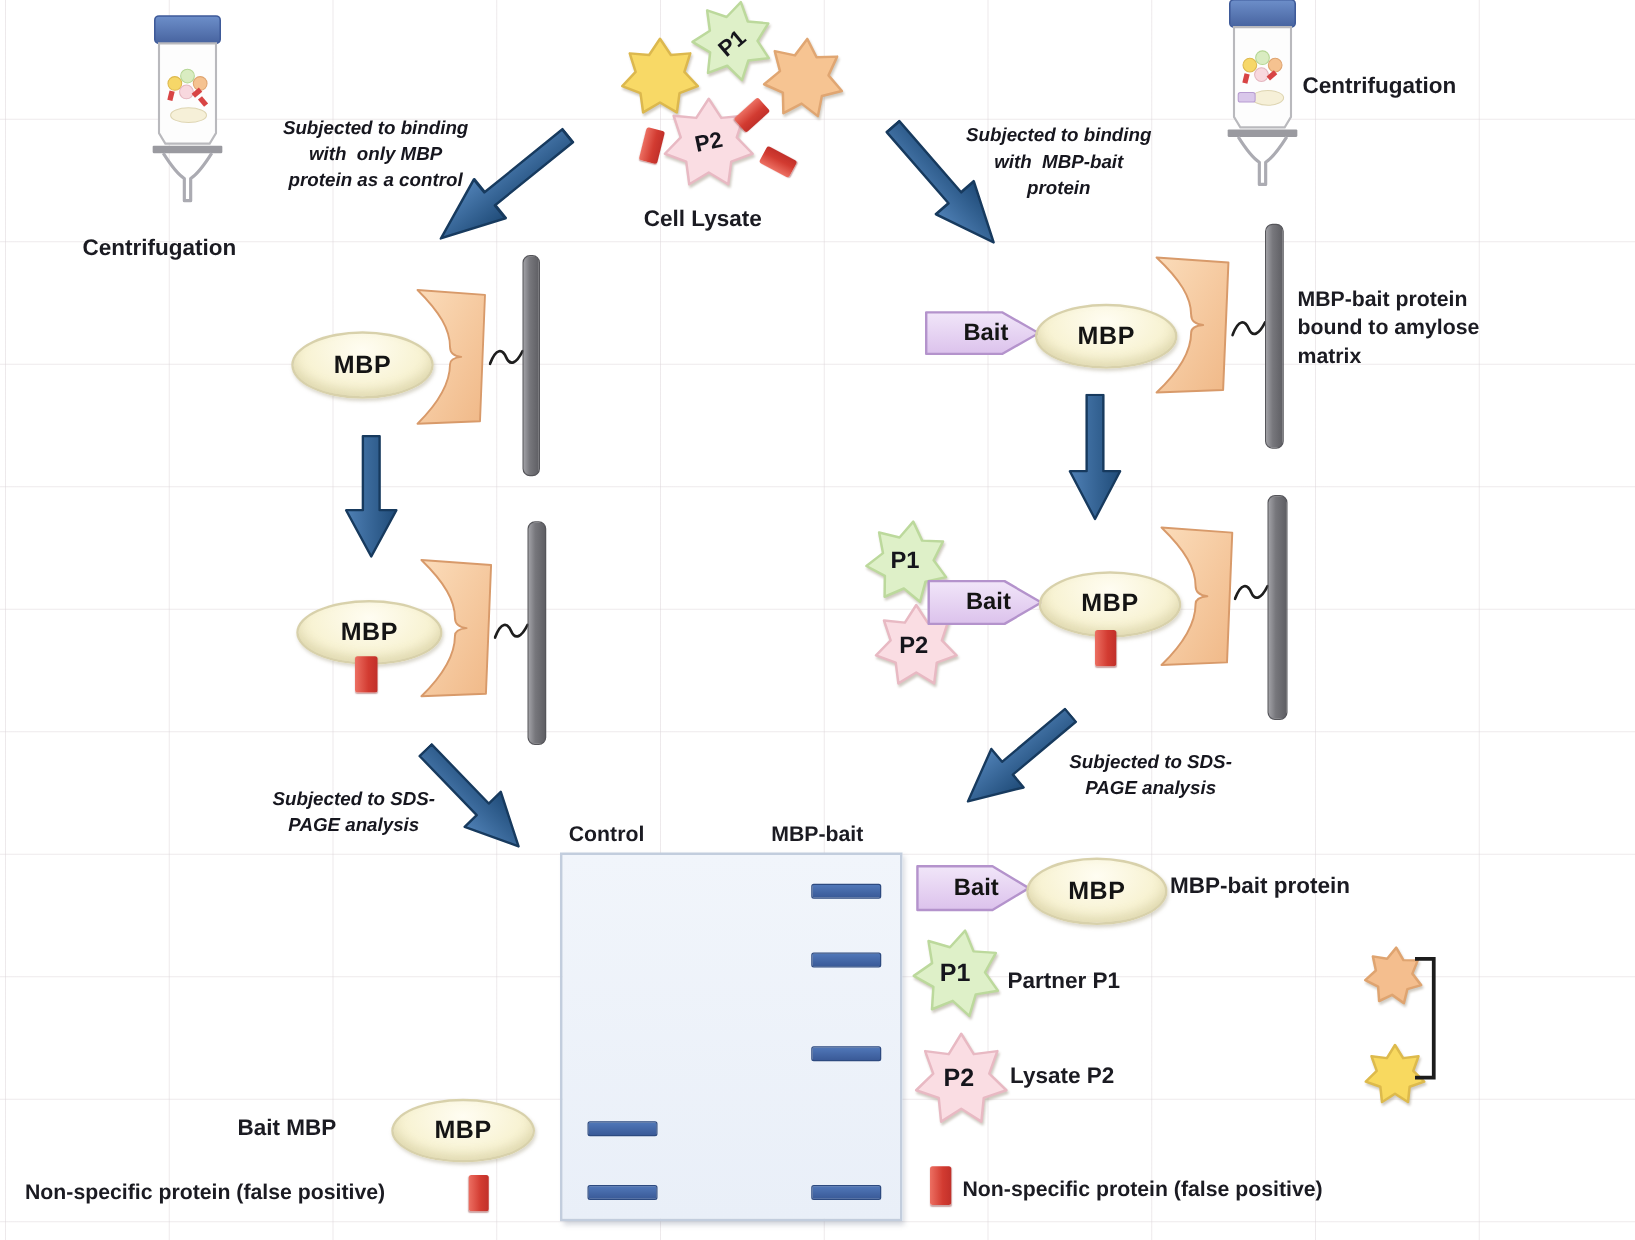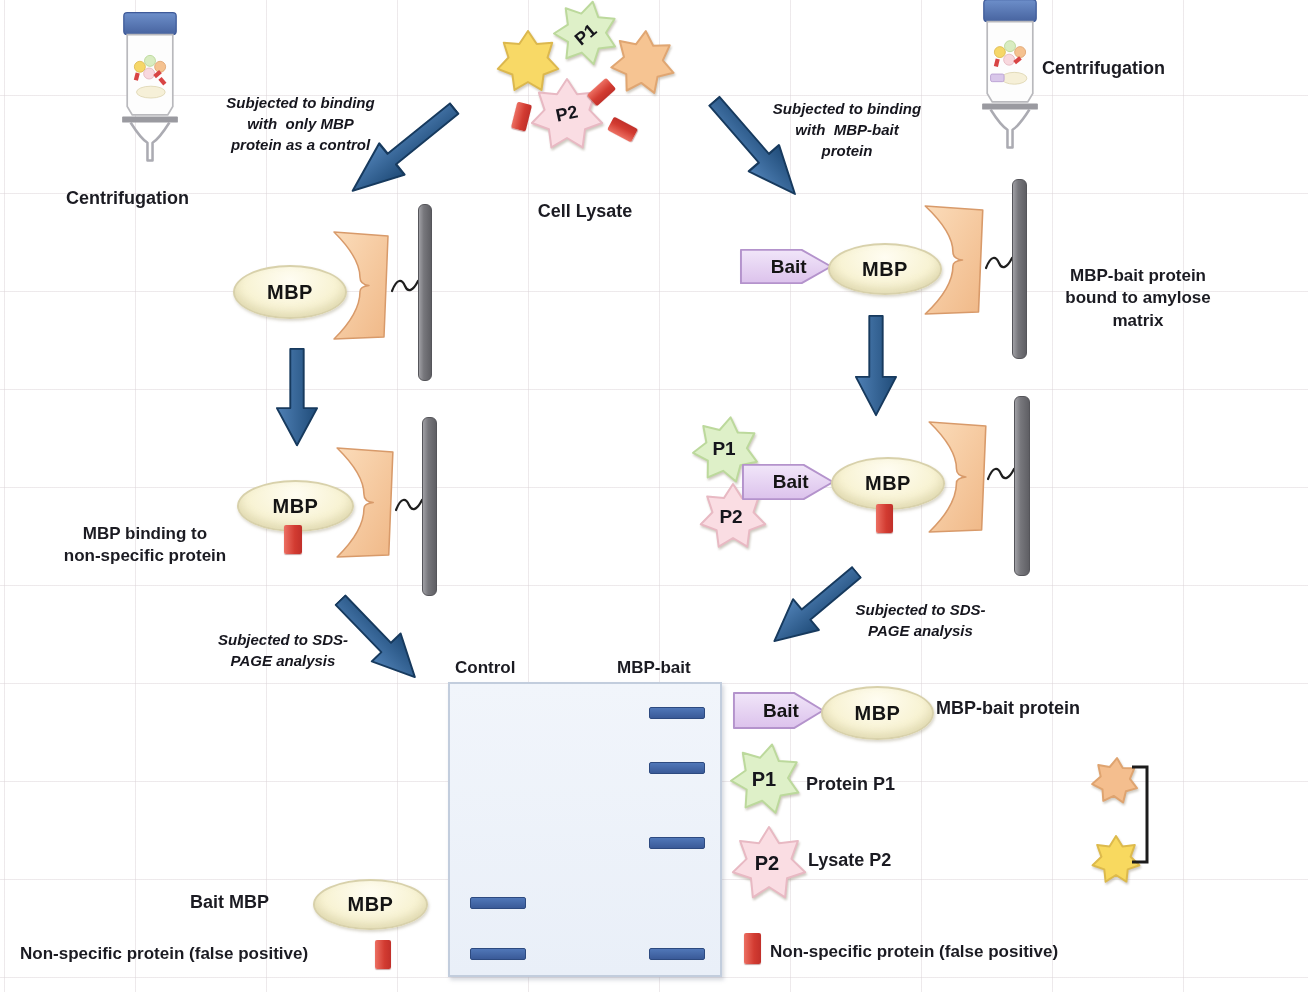--- a/index.html
+++ b/index.html
@@ -10,21 +10,21 @@
       linear-gradient(to right, rgba(220,212,216,.5) 1px, transparent 1px),
       linear-gradient(to bottom, rgba(220,212,216,.5) 1px, transparent 1px);
     background-size:131px 98px;
     background-position:4px -3px;
     font-family:"Liberation Sans", sans-serif;
   }
   .abs{position:absolute;}
   .txt{position:absolute; font-weight:700; color:#1b1b22; white-space:pre-wrap; line-height:1.32;}
   .caption{font-style:italic; font-size:15px; text-align:center; line-height:1.4; color:#16161e;}
   .lbl{font-size:17px;}
-  .center{text-align:center;margin-top:36px;}
+  .center{}
   .mbp-ellipse{
     position:absolute; border-radius:50%;
     background:radial-gradient(ellipse at 50% 26%, #fffdf2 0%, #f8f3d4 58%, #e9e1b6 100%);
     border:2px solid #d8d1ab;
     box-shadow:1px 2px 3px rgba(150,140,110,.35), inset 0 -5px 8px rgba(180,170,120,.25);
     display:flex; align-items:center; justify-content:center;
   }
   .mbp-ellipse span{font-weight:700; font-size:20px; color:#141414; letter-spacing:.5px;}
   .bait{position:absolute; display:flex; align-items:center;}
   .bait svg{position:absolute; left:0; top:0; width:100%; height:100%;}
@@ -274,28 +274,26 @@
 with  only MBP
 protein as a control</div>
   <div class="txt lbl center" style="left:515px;top:164px;width:140px;font-size:18px">Cell Lysate</div>
   <div class="txt caption" style="left:752px;top:98px;width:190px">Subjected to binding
 with  MBP-bait
 protein</div>
   <div class="txt lbl" style="left:1042px;top:57px;width:170px;font-size:18px">Centrifugation</div>
   <div class="txt lbl center" style="left:1038px;top:229px;width:200px">MBP-bait protein
 bound to amylose
 matrix</div>
-  <div class="txt lbl center" style="left:45px;top:487px;width:200px">MBP binding to
-non-specific protein</div>
   <div class="txt caption" style="left:198px;top:629px;width:170px">Subjected to SDS-
 PAGE analysis</div>
   <div class="txt caption" style="left:838px;top:599px;width:165px">Subjected to SDS-
 PAGE analysis</div>
   <div class="txt lbl" style="left:455px;top:657px;width:90px">Control</div>
   <div class="txt lbl" style="left:617px;top:657px;width:110px">MBP-bait</div>
   <div class="txt" style="left:936px;top:697px;width:190px;font-size:18px">MBP-bait protein</div>
-  <div class="txt" style="left:806px;top:773px;width:130px;font-size:18px">Protein P1</div>
+  <div class="txt" style="left:806px;top:773px;width:130px;font-size:18px">Partner P1</div>
   <div class="txt" style="left:808px;top:849px;width:130px;font-size:18px">Lysate P2</div>
   <div class="txt" style="left:190px;top:891px;width:115px;font-size:18px">Bait MBP</div>
   <div class="txt lbl" style="left:20px;top:943px;width:350px">Non-specific protein (false positive)</div>
   <div class="txt lbl" style="left:770px;top:941px;width:350px">Non-specific protein (false positive)</div>
 
 </div>
 
 </body></html>

